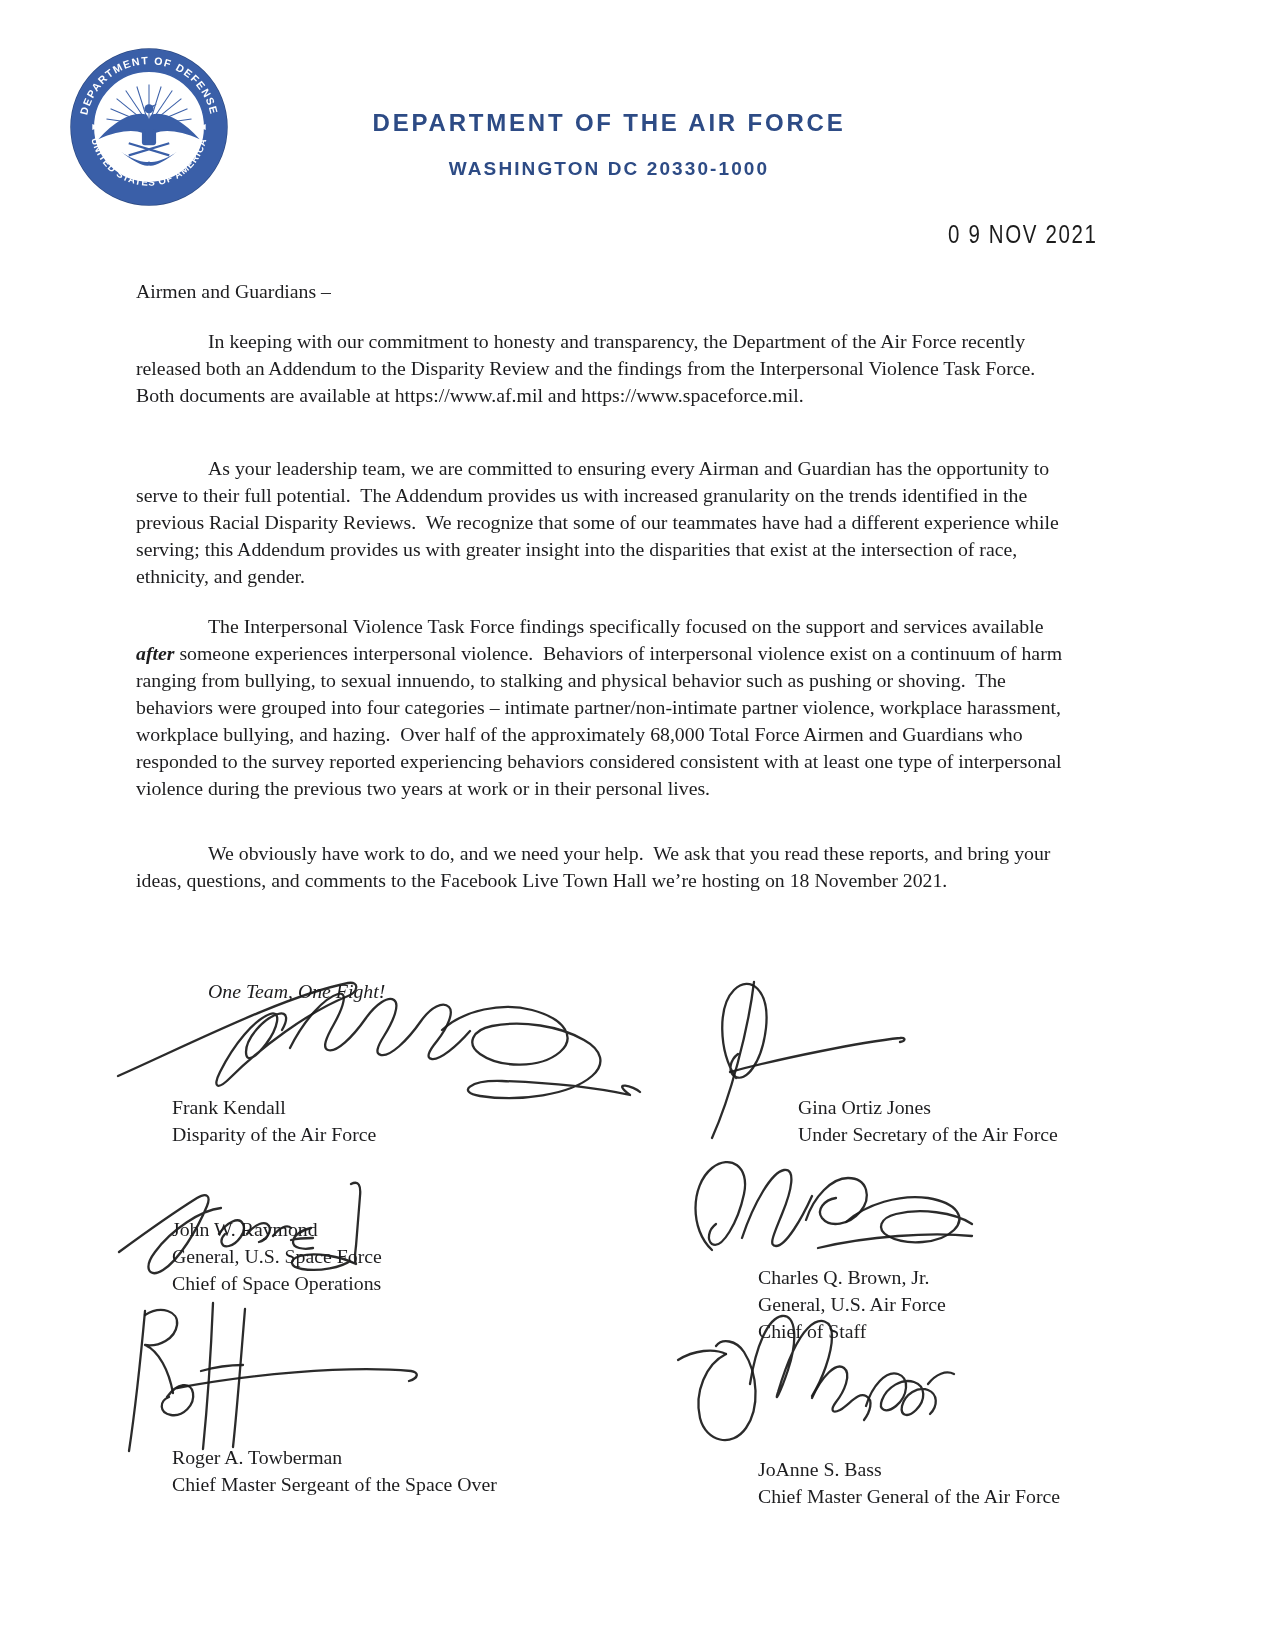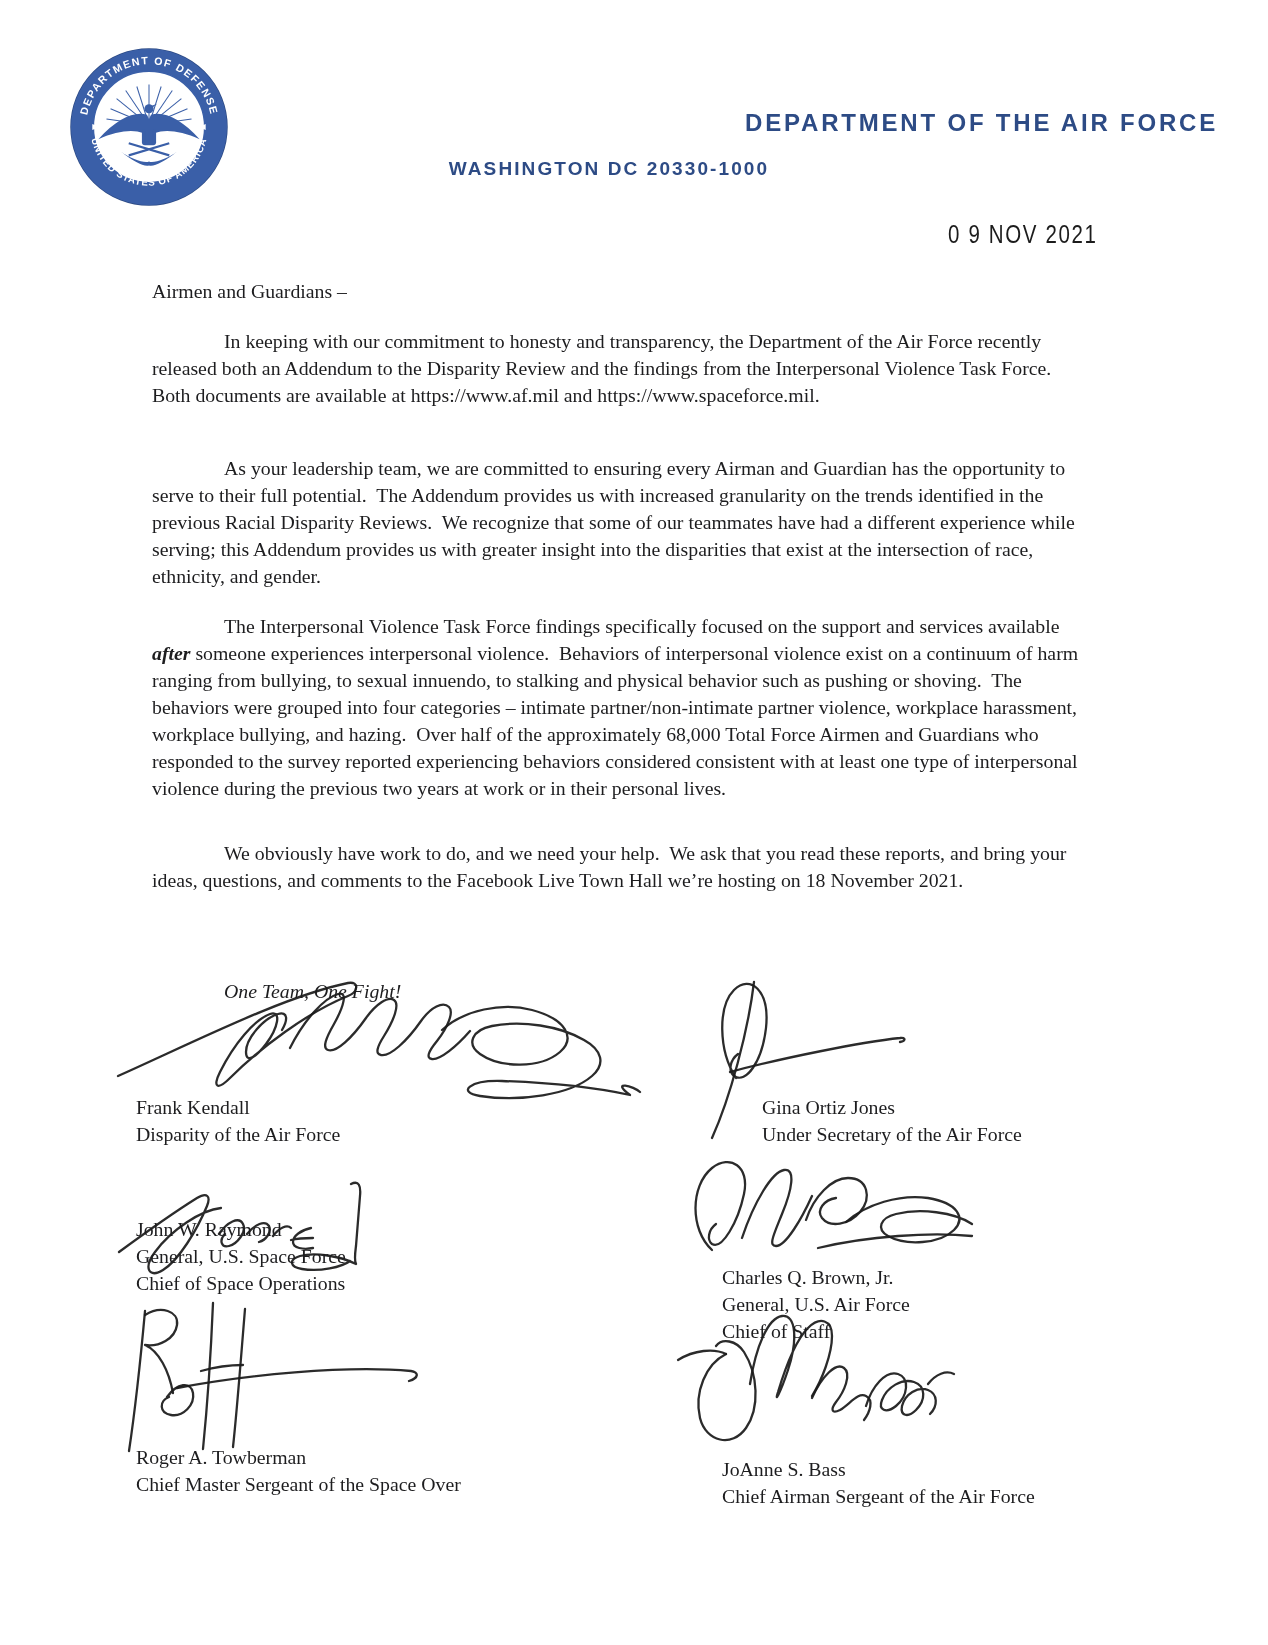--- a/index.html
+++ b/index.html
@@ -13,44 +13,44 @@
     color: #1d1d1f;
     overflow: hidden;
   }
   
   .seal { position: absolute; left: 68px; top: 46px; width: 162px; height: 162px; }
   .lh-block {
     position: absolute; left: 0; top: 108px; width: 1218px;
     text-align: center; color: #2d4b85;
     font-family: "Liberation Sans", sans-serif; font-weight: bold;
   }
-  .lh-title { font-size: 24px; letter-spacing: 2.8px; line-height: 30px; text-align: right; }
+  .lh-title { font-size: 24px; letter-spacing: 2.8px; line-height: 30px; }
   .lh-addr  { font-size: 19px; letter-spacing: 2.1px; line-height: 24px; margin-top: 19px; }
   
   .date-stamp {
     position: absolute; left: 948px; top: 220px;
     font-family: "Liberation Sans", sans-serif;
     font-size: 25px; letter-spacing: 2px; color: #1c1c1c;
     transform: scaleX(0.82); transform-origin: left top;
     white-space: nowrap;
   }
   
   .textline, .body-p {
-    position: absolute; left: 152px; width: 938px;
+    position: absolute; left: 136px; width: 938px;
     font-size: 19.8px; line-height: 27px;
     margin: 0; white-space: pre-wrap;
   }
   .indent { text-indent: 72px; }
   .emph { font-weight: bold; font-style: italic; }
   .closing { font-style: italic; }
   
   .sig { position: absolute; }
   .sig path { fill: none; stroke: #1b1b1b; stroke-width: 2.3; stroke-linecap: round; stroke-linejoin: round; opacity: 0.93; }
   .nameblock { position: absolute; font-size: 19.8px; line-height: 27px; }
-  .nameblock div { white-space: nowrap; }
+  .nameblock div { white-space: nowrap; margin-left: 36px; }
 </style>
 </head>
 <body>
 
 <div class="page">
 
   <svg class="seal" viewBox="0 0 160 160">
     <circle cx="80" cy="80" r="77" fill="#ffffff" stroke="#2d4b85" stroke-width="1.5"></circle>
     <circle cx="80" cy="80" r="66" fill="none" stroke="#3a5fa8" stroke-width="22"></circle>
     <circle cx="80" cy="80" r="55" fill="#ffffff" stroke="#3a5fa8" stroke-width="1.5"></circle>
@@ -168,16 +168,16 @@
     <path d="M80,96 C86,58 98,30 112,28 c14,-2 16,24 6,54 c-8,24 -14,34 -10,22 c6,-20 16,-50 30,-64 c12,-12 24,-8 24,8 c0,18 -10,44 -20,60"></path>
     <path d="M142,110 c10,-22 24,-36 32,-30 c8,6 0,24 -8,34 c-6,8 -4,12 4,8 c10,-6 18,-18 26,-14 c8,4 4,16 -2,24"></path>
     <path d="M196,118 c6,-20 20,-36 32,-32 c12,4 10,22 -2,32 c-10,8 -18,4 -14,-6 c5,-13 20,-22 32,-18 c12,4 12,18 2,28 c-8,8 -16,6 -14,-4 c3,-12 16,-20 26,-16 c10,4 10,16 2,24 m-2,-30 c8,-10 18,-14 26,-10"></path>
   </svg>
   <div class="nameblock" style="left:136px; top:1444px">
     <div>Roger A. Towberman</div>
     <div>Chief Master Sergeant of the Space Over</div>
   </div>
   <div class="nameblock" style="left:722px; top:1456px">
     <div>JoAnne S. Bass</div>
-    <div>Chief Airman Sergeant of the Air Force</div>
+    <div>Chief Master General of the Air Force</div>
   </div>
 
 </div>
 
 </body></html>

